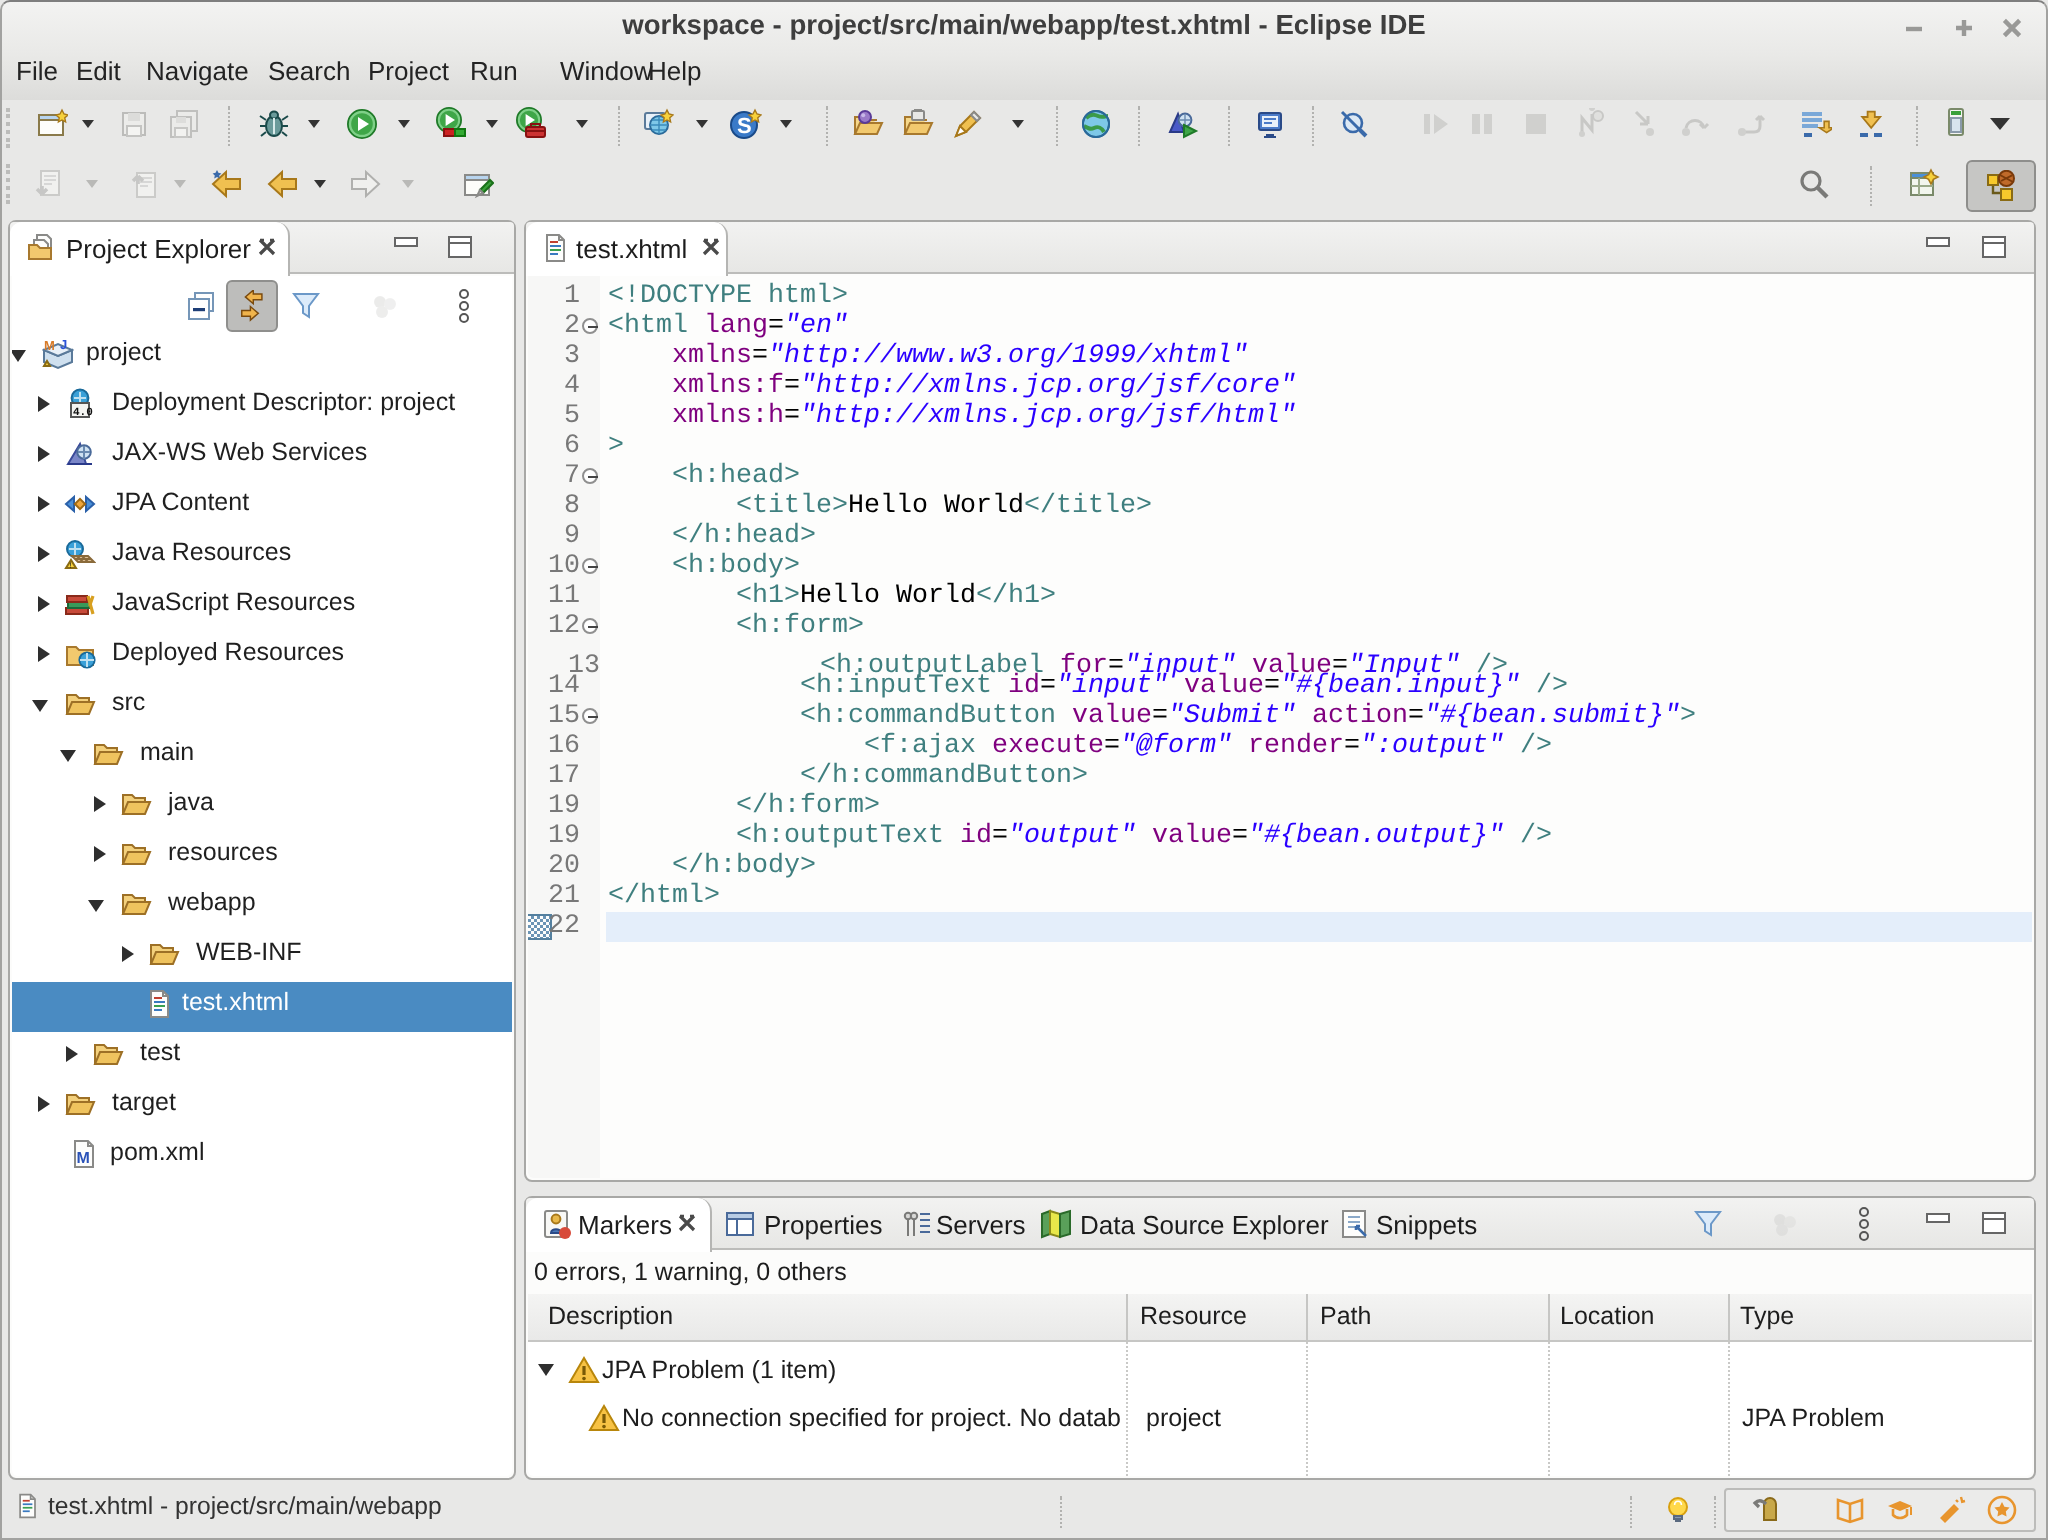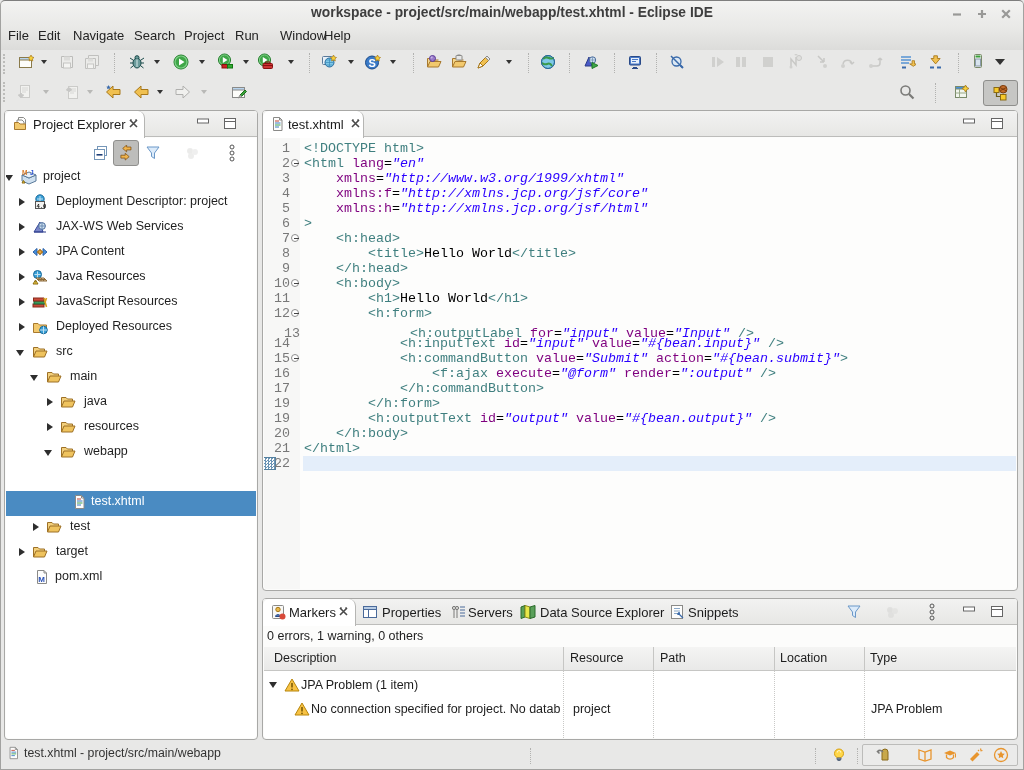--- a/index.html
+++ b/index.html
@@ -492,20 +492,27 @@
           <use href="#sym-folder"></use>
         </svg>
       <span class="tlabel" style="left:78px;">resources</span>
       </div>
     <div class="trow" style="top:275px;">
         <span class="twist open" style="left:38px;"></span>
       <svg class="ticon" style="left:54px;" viewBox="0 0 16 16">
           <use href="#sym-folder"></use>
         </svg>
       <span class="tlabel" style="left:78px;">webapp</span>
+      </div>
+    <div class="trow" style="top:300px;">
+        <span class="twist closed" style="left:55px;"></span>
+      <svg class="ticon" style="left:68px;" viewBox="0 0 16 16">
+          <use href="#sym-folder"></use>
+        </svg>
+      <span class="tlabel" style="left:92px;">WEB-INF</span>
       </div>
     <div class="trow sel" style="top:325px;">
       <svg class="ticon" style="left:66px;" viewBox="0 0 16 16">
           <use href="#sym-file"></use>
         </svg>
       <span class="tlabel" style="left:85px;">test.xhtml</span>
       </div>
     <div class="trow" style="top:350px;">
         <span class="twist closed" style="left:27px;"></span>
       <svg class="ticon" style="left:40px;" viewBox="0 0 16 16">

